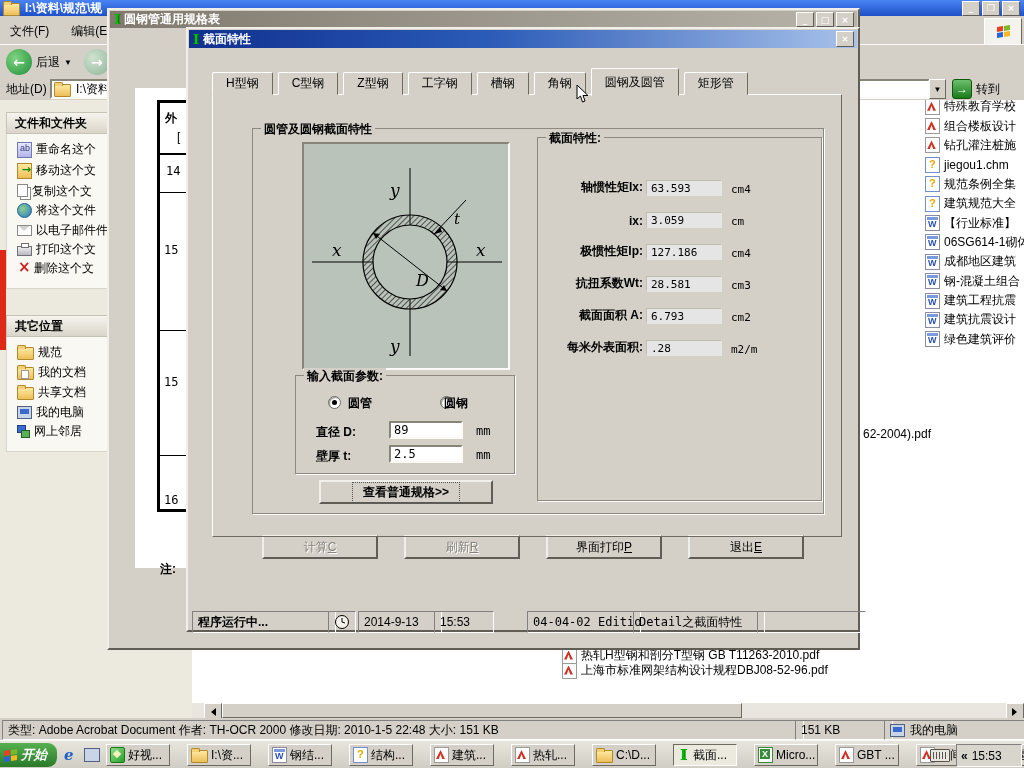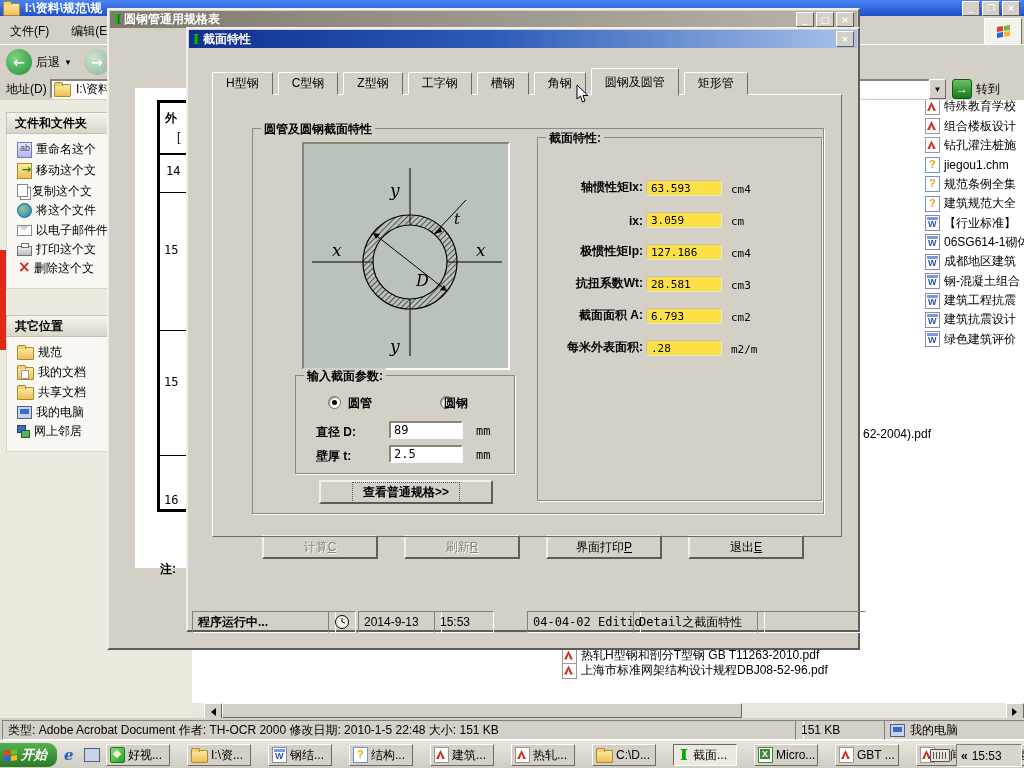--- a/index.html
+++ b/index.html
@@ -88,21 +88,21 @@
   #tabs{position:absolute;left:24px;top:39px;width:630px;height:27px;display:flex;align-items:flex-end;z-index:2}
   .tab{position:relative;height:21px;padding:0 13px;background:#d4d0c8;border:1px solid;border-color:#fff #6d6a62 #d4d0c8 #fff;border-radius:2px 2px 0 0;display:flex;align-items:center;margin-right:5px;bottom:0;cursor:pointer}
   .tab.active{height:26px;bottom:-1px;z-index:3;font-weight:bold;font-weight:normal}
   #tabpanel{position:absolute;left:24px;top:65px;width:628px;height:441px;border:1px solid;border-color:#fff #6d6a62 #6d6a62 #fff;z-index:1}
   .radio{width:11px;height:11px;border-radius:50%;background:#fff;border:1px solid #6d6a62;box-shadow:inset 1px 1px 1px #9a978e;position:relative;display:inline-block}
   .radio.checked::after{content:"";position:absolute;left:3px;top:3px;width:5px;height:5px;border-radius:50%;background:#000}
   .field{background:#fff;border:2px solid;border-color:#878478 #fbfaf6 #fbfaf6 #878478;height:18px;width:74px;box-sizing:border-box;padding:0 3px;font:12px "DejaVu Sans Mono",monospace}
   .prow{display:flex;align-items:flex-end;height:16px;margin-bottom:16px}
   .prow:nth-of-type(5){margin-top:0}
   .plabel{width:105px;text-align:right;font-weight:bold}
-  .pval{width:76px;height:16px;background:#fde047;border:1px solid;border-color:#c2beb4 #e8e6e0 #e8e6e0 #c2beb4;margin-left:3px;padding:1px 4px;box-sizing:border-box;font:11px "DejaVu Sans Mono",monospace;line-height:13px}
+  .pval{width:76px;height:16px;background:#e5e5e5;border:1px solid;border-color:#c2beb4 #e8e6e0 #e8e6e0 #c2beb4;margin-left:3px;padding:1px 4px;box-sizing:border-box;font:11px "DejaVu Sans Mono",monospace;line-height:13px}
   .punit{margin-left:9px;font:11px "DejaVu Sans Mono",monospace}
   .dbtn{width:116px;height:24px}
   
   #taskbar{left:0;top:740px;width:1024px;height:28px;background:linear-gradient(180deg,#e8e5dd,#cfccc4);border-top:1px solid #f8f7f3;z-index:6}
   #startbtn{position:absolute;left:0;top:2px;width:57px;height:24px;background:linear-gradient(#55b050,#2a7a2a);border-radius:0 9px 9px 0;color:#fff;font-weight:bold;font-size:13px;display:flex;align-items:center;gap:4px;padding-left:4px;box-sizing:border-box;font-style:italic;cursor:pointer}
   .flag{display:grid;grid-template-columns:6px 6px;grid-template-rows:5px 5px;gap:1px;transform:skewY(-8deg)}
   .flag i:nth-child(1){background:#e84028}.flag i:nth-child(2){background:#7ab82a}.flag i:nth-child(3){background:#2a64d8}.flag i:nth-child(4){background:#f8b820}
   .tbtn{flex:0 0 64px;height:22px;margin-top:0;background:#d4d0c8;border:1px solid;border-color:#fff #6d6a62 #6d6a62 #fff;display:flex;align-items:center;gap:3px;padding:0 3px;overflow:hidden;white-space:nowrap;box-sizing:border-box;cursor:pointer}
   .tbtn.active{background:#eceade;border-color:#6d6a62 #fff #fff #6d6a62}
   

